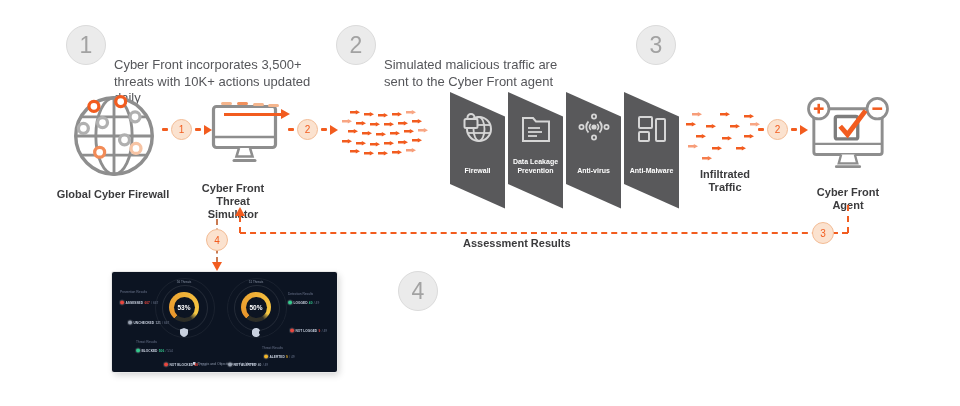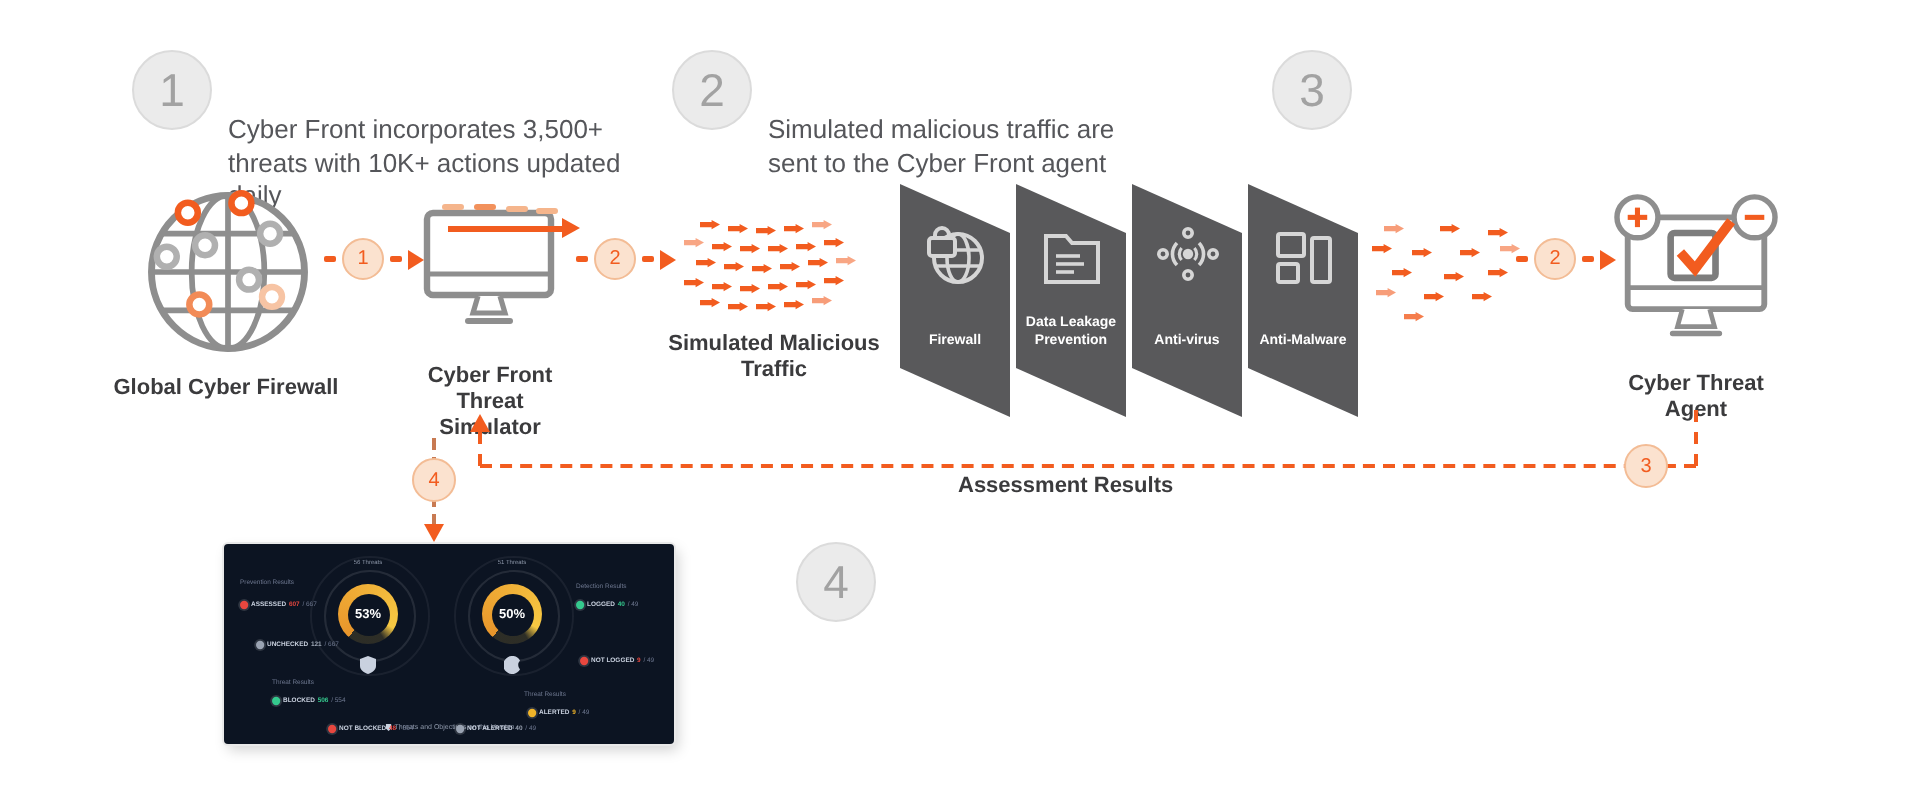--- a/index.html
+++ b/index.html
@@ -107,21 +107,21 @@
     <line x1="2.5" y1="33" x2="64.5" y2="33" stroke="#8E8E8E" stroke-width="2.6"></line>
     <path d="M28 44 L25.5 52.5 L41.5 52.5 L39 44" fill="#fff" stroke="#8E8E8E" stroke-width="2.6"></path>
     <line x1="23" y1="56.5" x2="44" y2="56.5" stroke="#8E8E8E" stroke-width="3" stroke-linecap="round"></line>
   </svg>
   <span class="tr-dash" style="left:221px;top:102px"></span>
   <span class="tr-dash" style="left:237px;top:102px;background:#F2915C"></span>
   <span class="tr-dash" style="left:253px;top:103px"></span>
   <span class="tr-dash" style="left:268px;top:104px"></span>
   <div class="arrow-line" style="left:224px;top:113px;width:58px"></div>
   <span class="arrow-head-right" style="left:281px;top:109px"></span>
-  <div class="node-label" style="left:206px;top:182px;width:78px">Cyber Front Threat Simulator</div>
+  <div class="node-label" style="left:194px;top:182px;width:78px">Cyber Front Threat Simulator</div>
 
   <div class="conn" style="left:288px;top:119px">
     <span class="cdash"></span>
     <span class="ccircle">2</span>
     <span class="cdash"></span>
     <span class="carrow"></span>
   </div>
 
   <div style="position:absolute;left:342px;top:110px;width:90px;height:48px">
       <div class="dash" style="left: 8px; top: 0px;"></div>
@@ -146,21 +146,20 @@
       <div class="dash" style="left: 28px; top: 32px;"></div>
       <div class="dash" style="left: 42px; top: 31px;"></div>
       <div class="dash" style="left: 56px; top: 30px;"></div>
       <div class="dash" style="left: 70px; top: 28px;"></div>
       <div class="dash" style="left: 8px; top: 39px;"></div>
       <div class="dash" style="left: 22px; top: 41px;"></div>
       <div class="dash" style="left: 36px; top: 41px;"></div>
       <div class="dash" style="left: 50px; top: 40px;"></div>
       <div class="dash" style="left: 64px; top: 38px; opacity: 0.6;"></div>
     </div>
-  <div class="node-label" style="left:322px;top:166px;width:130px">Simulated Malicious Traffic</div>
 
   <div class="panel" style="left:450px;top:92px">
     <div class="panel-content">
       <svg class="panel-icon" width="34" height="34" viewBox="0 0 34 34">
         <circle cx="18" cy="17" r="12" fill="none" stroke="#D6D6D6" stroke-width="2"></circle>
         <ellipse cx="18" cy="17" rx="5.5" ry="12" fill="none" stroke="#D6D6D6" stroke-width="1.8"></ellipse>
         <line x1="7" y1="13" x2="29" y2="13" stroke="#D6D6D6" stroke-width="1.8"></line>
         <line x1="7" y1="21" x2="29" y2="21" stroke="#D6D6D6" stroke-width="1.8"></line>
         <path d="M6.5 7 v-1.5 a3.5 3.5 0 0 1 7 0 V7" fill="none" stroke="#D6D6D6" stroke-width="2"></path>
         <rect x="3.5" y="7" width="13" height="9" rx="1.5" fill="#59595B" stroke="#D6D6D6" stroke-width="2"></rect>
@@ -215,20 +214,21 @@
       <div class="dash" style="left: 44px; top: 12px;"></div>
       <div class="dash" style="left: 64px; top: 10px; opacity: 0.55;"></div>
       <div class="dash" style="left: 10px; top: 22px;"></div>
       <div class="dash" style="left: 36px; top: 24px;"></div>
       <div class="dash" style="left: 58px; top: 22px;"></div>
       <div class="dash" style="left: 2px; top: 32px; opacity: 0.6;"></div>
       <div class="dash" style="left: 26px; top: 34px;"></div>
       <div class="dash" style="left: 50px; top: 34px;"></div>
       <div class="dash" style="left: 16px; top: 44px; opacity: 0.8;"></div>
     </div>
+  <div class="node-label" style="left:682px;top:168px;width:86px">Infiltrated Traffic</div>
 
   <div class="conn" style="left:758px;top:119px">
     <span class="cdash"></span>
     <span class="ccircle">2</span>
     <span class="cdash"></span>
     <span class="carrow"></span>
   </div>
 
   <svg style="position:absolute;left:805px;top:96px" width="86" height="80" viewBox="0 0 88 82">
     <rect x="9" y="13" width="70" height="47" rx="2.5" fill="#fff" stroke="#8E8E8E" stroke-width="3"></rect>
@@ -236,26 +236,26 @@
     <path d="M37 60 L34.5 69 L53.5 69 L51 60" fill="#fff" stroke="#8E8E8E" stroke-width="2.4"></path>
     <line x1="32" y1="72.5" x2="56" y2="72.5" stroke="#8E8E8E" stroke-width="2.8" stroke-linecap="round"></line>
     <circle cx="14" cy="13" r="10.5" fill="#fff" stroke="#8E8E8E" stroke-width="2.8"></circle>
     <line x1="9" y1="13" x2="19" y2="13" stroke="#F25C1F" stroke-width="2.6"></line>
     <line x1="14" y1="8" x2="14" y2="18" stroke="#F25C1F" stroke-width="2.6"></line>
     <circle cx="74" cy="13" r="10.5" fill="#fff" stroke="#8E8E8E" stroke-width="2.8"></circle>
     <line x1="69" y1="13" x2="79" y2="13" stroke="#F25C1F" stroke-width="2.6"></line>
     <rect x="31" y="21" width="23" height="23" rx="2" fill="#fff" stroke="#7D7D7D" stroke-width="3.4"></rect>
     <path d="M36 31 L43.5 39.5 L62 15" fill="none" stroke="#F25C1F" stroke-width="5"></path>
   </svg>
-  <div class="node-label" style="left:802px;top:186px;width:92px">Cyber Threat Agent</div>
+  <div class="node-label" style="left:802px;top:186px;width:92px">Cyber Front Agent</div>
 
   <div class="vline-dashed" style="left:847px;top:205px;height:28px"></div>
   <div class="hline-dashed" style="left:240px;top:232px;width:608px"></div>
   <div class="num-circle" style="left:812px;top:222px">3</div>
-  <div class="assess-label" style="left:479px;top:237px">Assessment Results</div>
+  <div class="assess-label" style="left:463px;top:237px">Assessment Results</div>
   <div class="vline-dashed" style="left:239px;top:216px;height:17px"></div>
   <span class="arrow-up" style="left:235px;top:207px"></span>
 
   <div class="vline-brown" style="left:216px;top:219px;height:44px"></div>
   <div class="num-circle" style="left:206px;top:229px">4</div>
   <span class="arrow-down" style="left:212px;top:262px"></span>
 
   <div id="dashboard">
     <div class="gring" style="left:50px;top:13px;width:44px;height:44px"></div>
     <div class="gring" style="left:43px;top:6px;width:58px;height:58px;border-color:rgba(255,255,255,.06)"></div>

